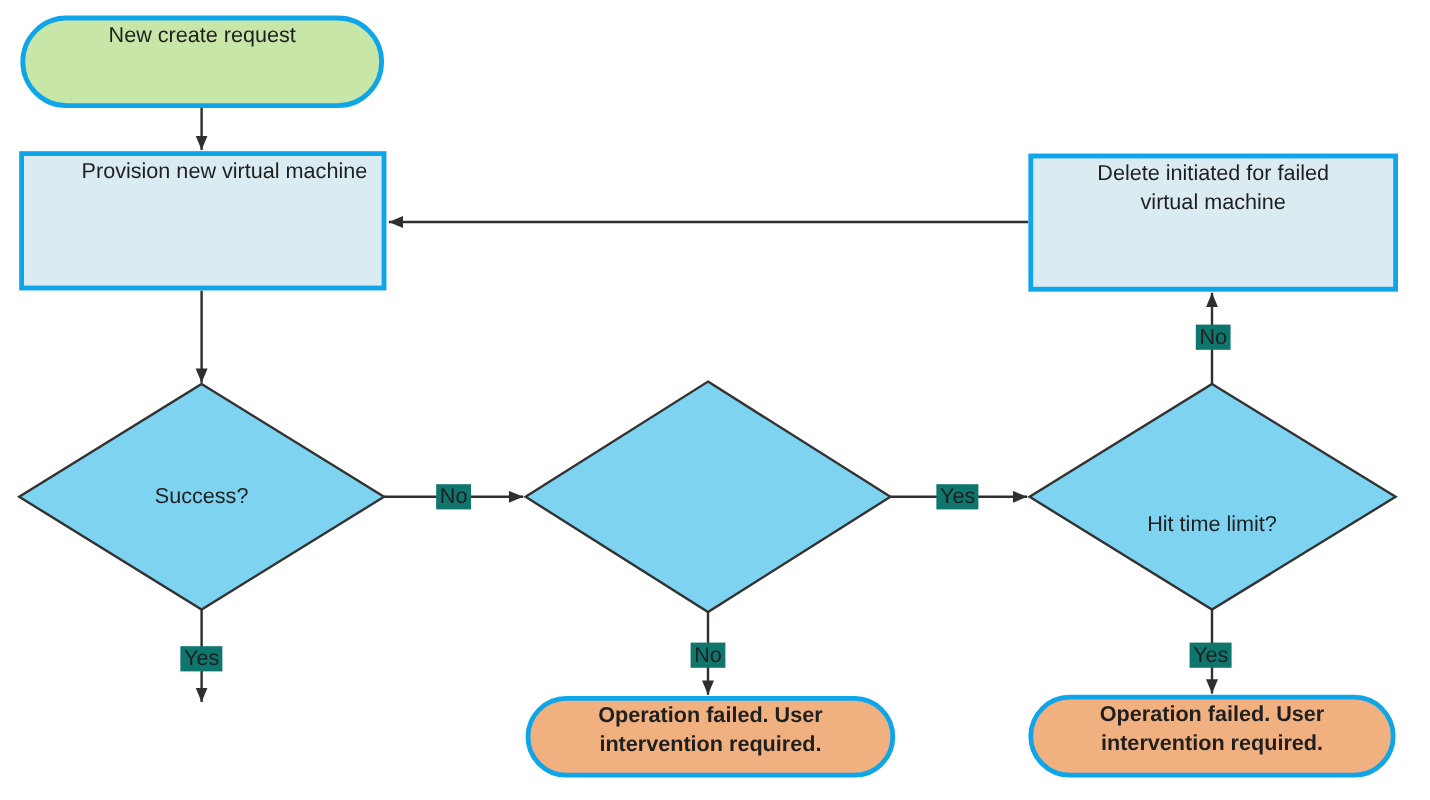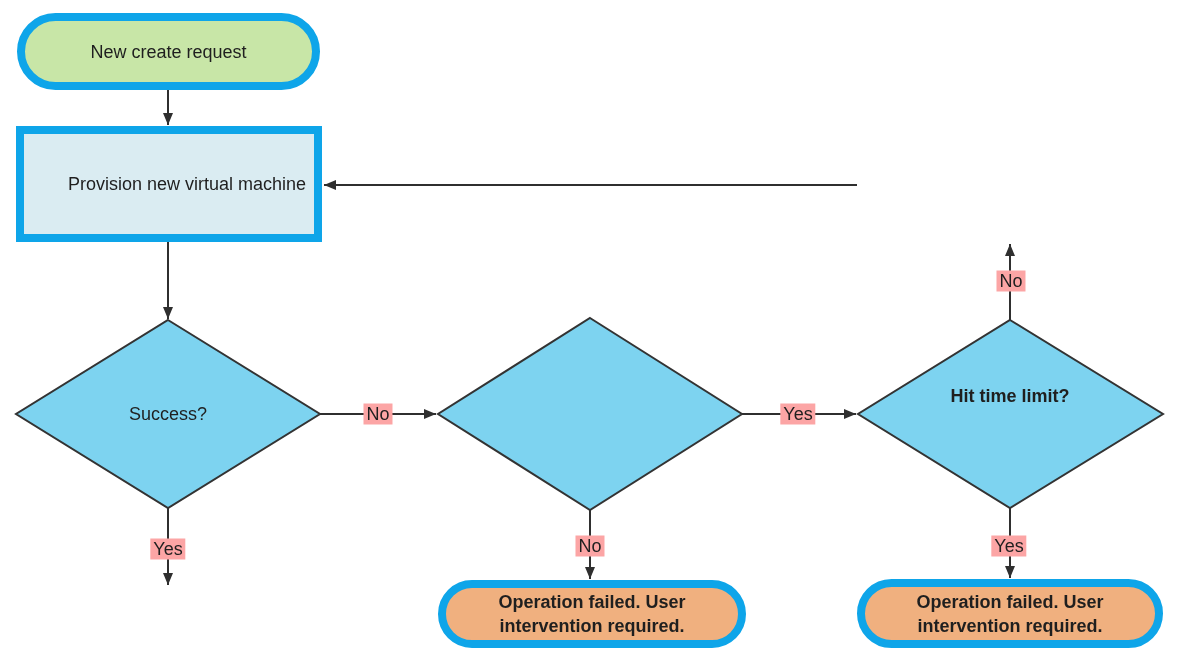--- a/index.html
+++ b/index.html
@@ -2,43 +2,43 @@
 <html><head>
 <meta charset="utf-8">
 <style>
   html, body { margin:0; padding:0; background:#ffffff; }
   .canvas {
     position:relative; width:1192px; height:667px; background:#ffffff;
     font-family:"Liberation Sans", sans-serif; color:#1f1f1f; overflow:hidden;
   }
   svg.edge-layer { position:absolute; left:0; top:0; width:1192px; height:667px; }
   .node {
-    position:absolute; box-sizing:border-box; border:8px solid #0ea5e9;
-    display:flex; align-items:center; justify-content:center; text-align:center;
+    position:absolute; box-sizing:border-box; border:4px solid #0ea5e9;
+    display:flex; align-items:flex-start; justify-content:center; text-align:center;
     font-size:18px; line-height:24px;
   }
   .fill-green  { background:#C8E6A7; }
   .fill-blue   { background:#DAECF2;padding-left:36px; }
   .fill-orange { background:#F0B07F;font-weight:bold; }
   #n-start      { left:17px;  top:13px;  width:303px; height:77px;  border-radius:38.5px; }
   #n-provision  { left:16px;  top:126px; width:306px; height:116px; }
   #n-delete     { left:857px; top:128px; width:308px; height:115px; padding:0 34px; }
   #n-vm-created { left:16px;  top:586px; width:306px; height:59px;  border-radius:29.5px; }
   #n-fail-mid   { left:438px; top:580px; width:308px; height:68px;  border-radius:34px;   padding:0 42px; }
   #n-fail-right { left:857px; top:579px; width:306px; height:69px;  border-radius:34.5px; padding:0 42px; }
   .diamond-label {
     position:absolute; transform:translate(-50%,-50%);
     font-size:18px; white-space:nowrap; text-align:left;
   }
   #l-success   { left:168px;  top:414px; }
   #l-resilient { left:590px;  top:414px; }
-  #l-hittime   { left:1010px; top:396px;font-weight:bold; }
+  #l-hittime   { left:1010px; top:437px; }
   .edge-label {
     position:absolute; transform:translate(-50%,-50%);
-    font-size:18px; background:#fca5a5; padding:0 3px; white-space:nowrap;
+    font-size:18px; background:#0f766e; padding:0 3px; white-space:nowrap;
   }
   #e-no1  { left:378px;  top:414px; }
   #e-yes1 { left:168px;  top:549px; }
   #e-no2  { left:590px;  top:546px; }
   #e-yes2 { left:798px;  top:414px; }
   #e-yes3 { left:1009px; top:546px; }
   #e-no3  { left:1011px; top:281px; }
   .edge { stroke:#2f2f2f; stroke-width:2; fill:none; }
   .shape-poly { fill:#7DD3F0; stroke:#333333; stroke-width:2; }
 </style>
@@ -70,20 +70,23 @@
   </svg>
 
   <div class="node fill-green" id="n-start">
     <span>New create request</span>
   </div>
 
   <div class="node fill-blue" id="n-provision">
     <span>Provision new virtual machine</span>
   </div>
 
+  <div class="node fill-blue" id="n-delete">
+    <span>Delete initiated for failed virtual machine</span>
+  </div>
 
 
   <div class="node fill-orange" id="n-fail-mid">
     <span>Operation failed. User intervention required.</span>
   </div>
 
   <div class="node fill-orange" id="n-fail-right">
     <span>Operation failed. User intervention required.</span>
   </div>
 

